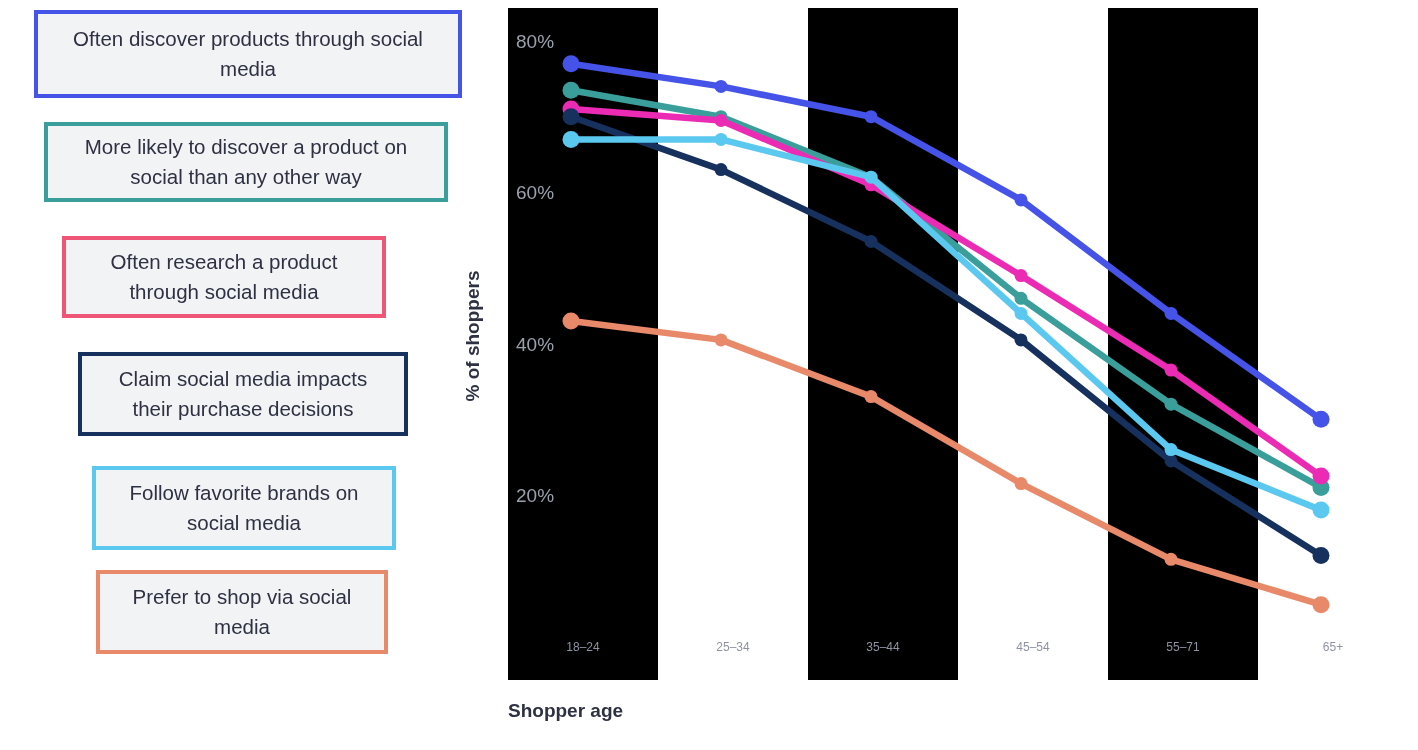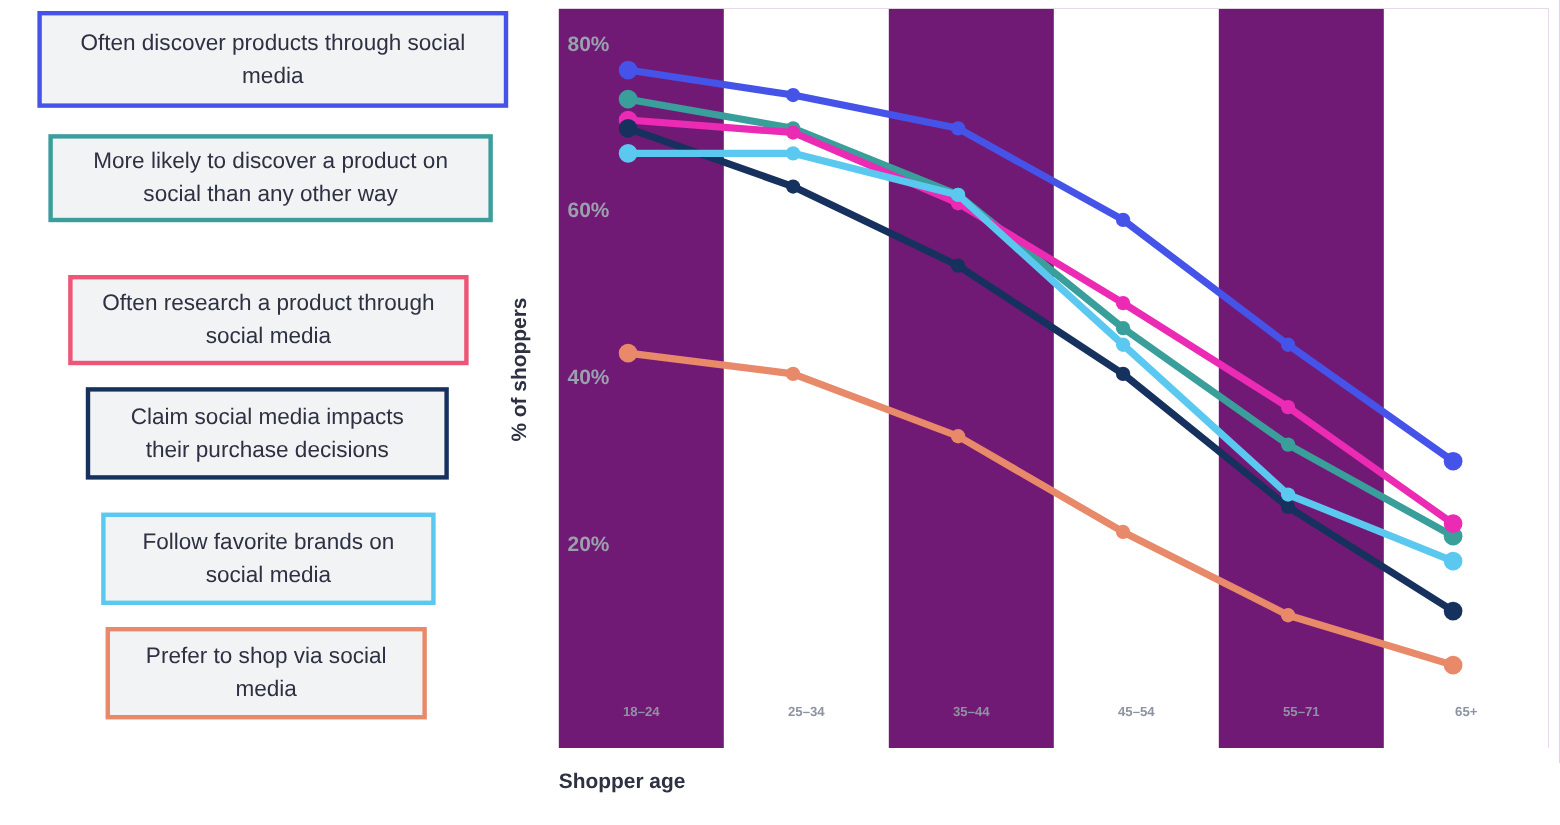--- a/index.html
+++ b/index.html
@@ -22,22 +22,21 @@
     font-size:20.5px;
     line-height:30px;
     padding:4px 20px;
   }
   .legend-item span{display:block;}
 
   
   .chart{position:absolute;left:460px;top:0;width:958px;height:750px;}
   .plot{
     position:absolute;left:48px;top:8px;width:900px;height:672px;
-    background:#701a75;
-    font-weight:bold;
+    background:#000000;
   }
   .bands{position:absolute;left:0;top:0;right:0;bottom:0;}
   .band{position:absolute;top:0;bottom:0;}
   .band.white{background:#ffffff;}
 
   .ylabels{position:absolute;left:0;top:0;width:900px;height:672px;}
   .ytick{
     position:absolute;left:8px;
     color:#9aa0ac;font-size:19px;line-height:19px;
     transform:translateY(-50%);
@@ -70,21 +69,21 @@
 
 <div class="page">
 
   <div class="legend">
       <div class="legend-item" style="left: 34px; top: 10px; width: 428px; height: 88px; border: 4px solid rgb(69, 83, 232);">
         <span>Often discover products through social media</span>
       </div>
       <div class="legend-item" style="left: 44px; top: 122px; width: 404px; height: 80px; border: 4px solid rgb(58, 158, 155);">
         <span>More likely to discover a product on social than any other way</span>
       </div>
-      <div class="legend-item" style="left: 62px; top: 250px; width: 364px; height: 82px; border: 4px solid rgb(238, 85, 119);">
+      <div class="legend-item" style="left: 62px; top: 236px; width: 324px; height: 82px; border: 4px solid rgb(238, 85, 119);">
         <span>Often research a product through social media</span>
       </div>
       <div class="legend-item" style="left: 92px; top: 466px; width: 304px; height: 84px; border: 4px solid rgb(91, 200, 240);">
         <span>Follow favorite brands on social media</span>
       </div>
       <div class="legend-item" style="left: 78px; top: 352px; width: 330px; height: 84px; border: 4px solid rgb(23, 49, 94);">
         <span>Claim social media impacts their purchase decisions</span>
       </div>
       <div class="legend-item" style="left: 96px; top: 570px; width: 292px; height: 84px; border: 4px solid rgb(232, 137, 106);">
         <span>Prefer to shop via social media</span>

